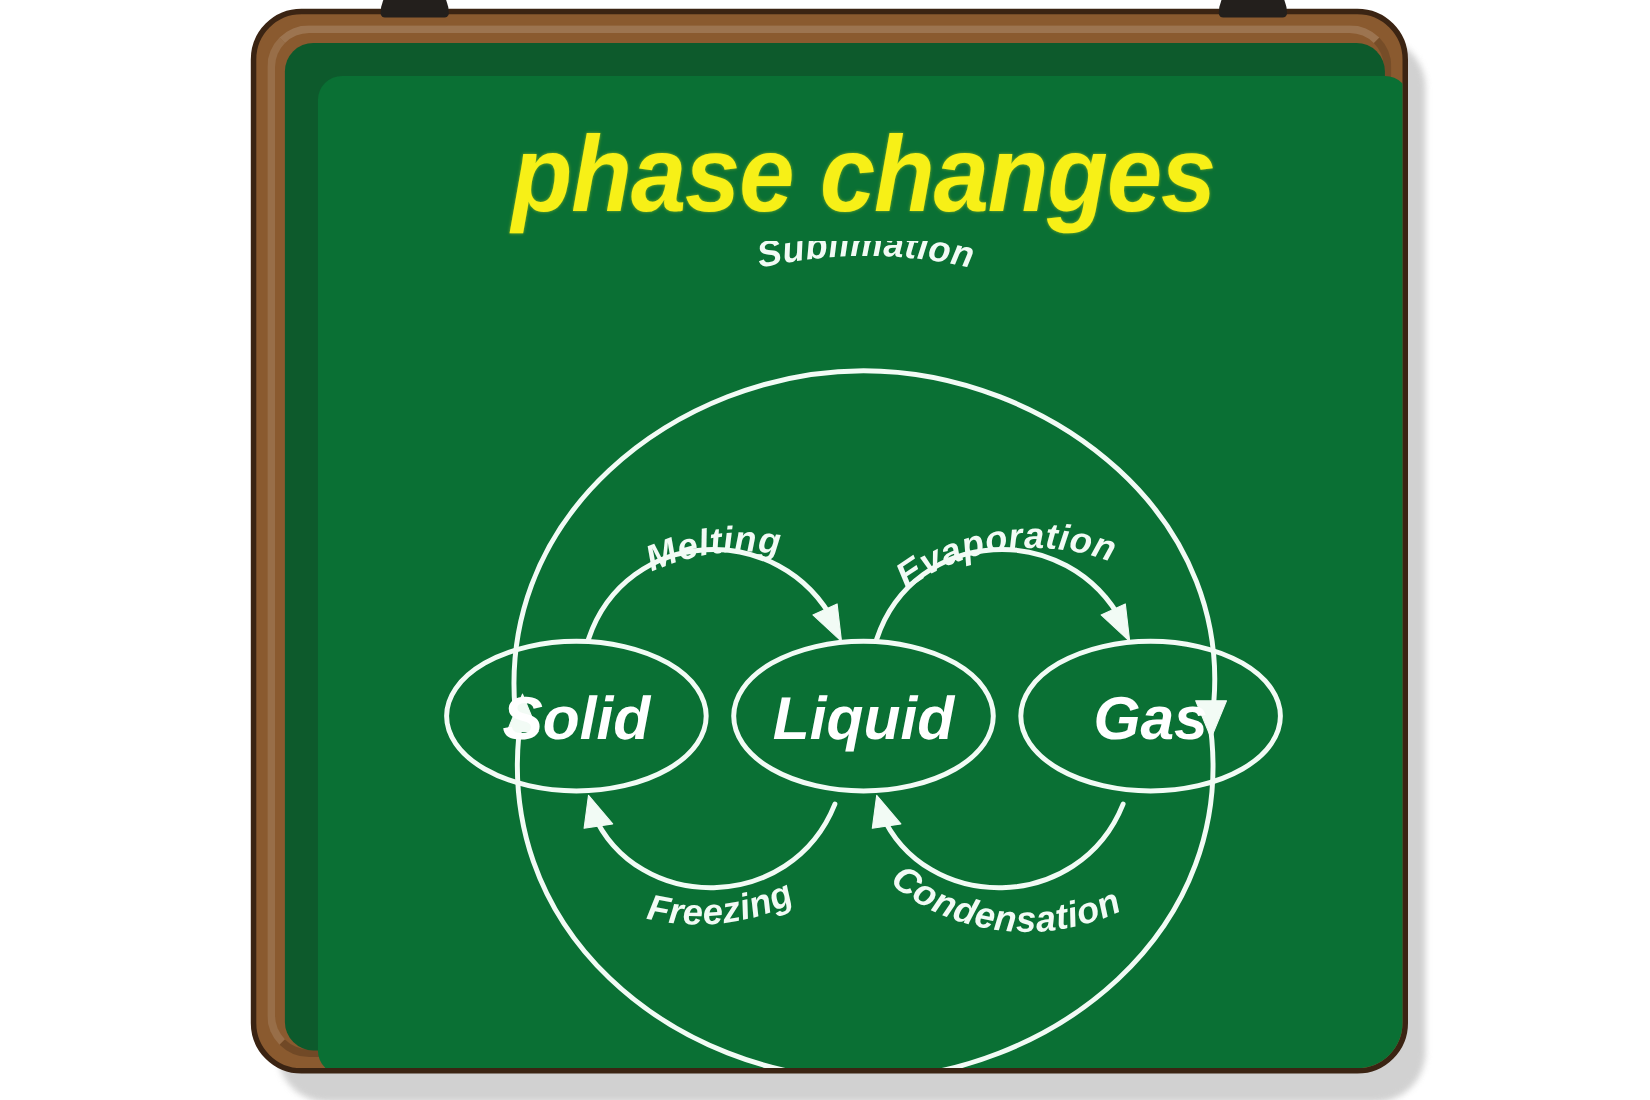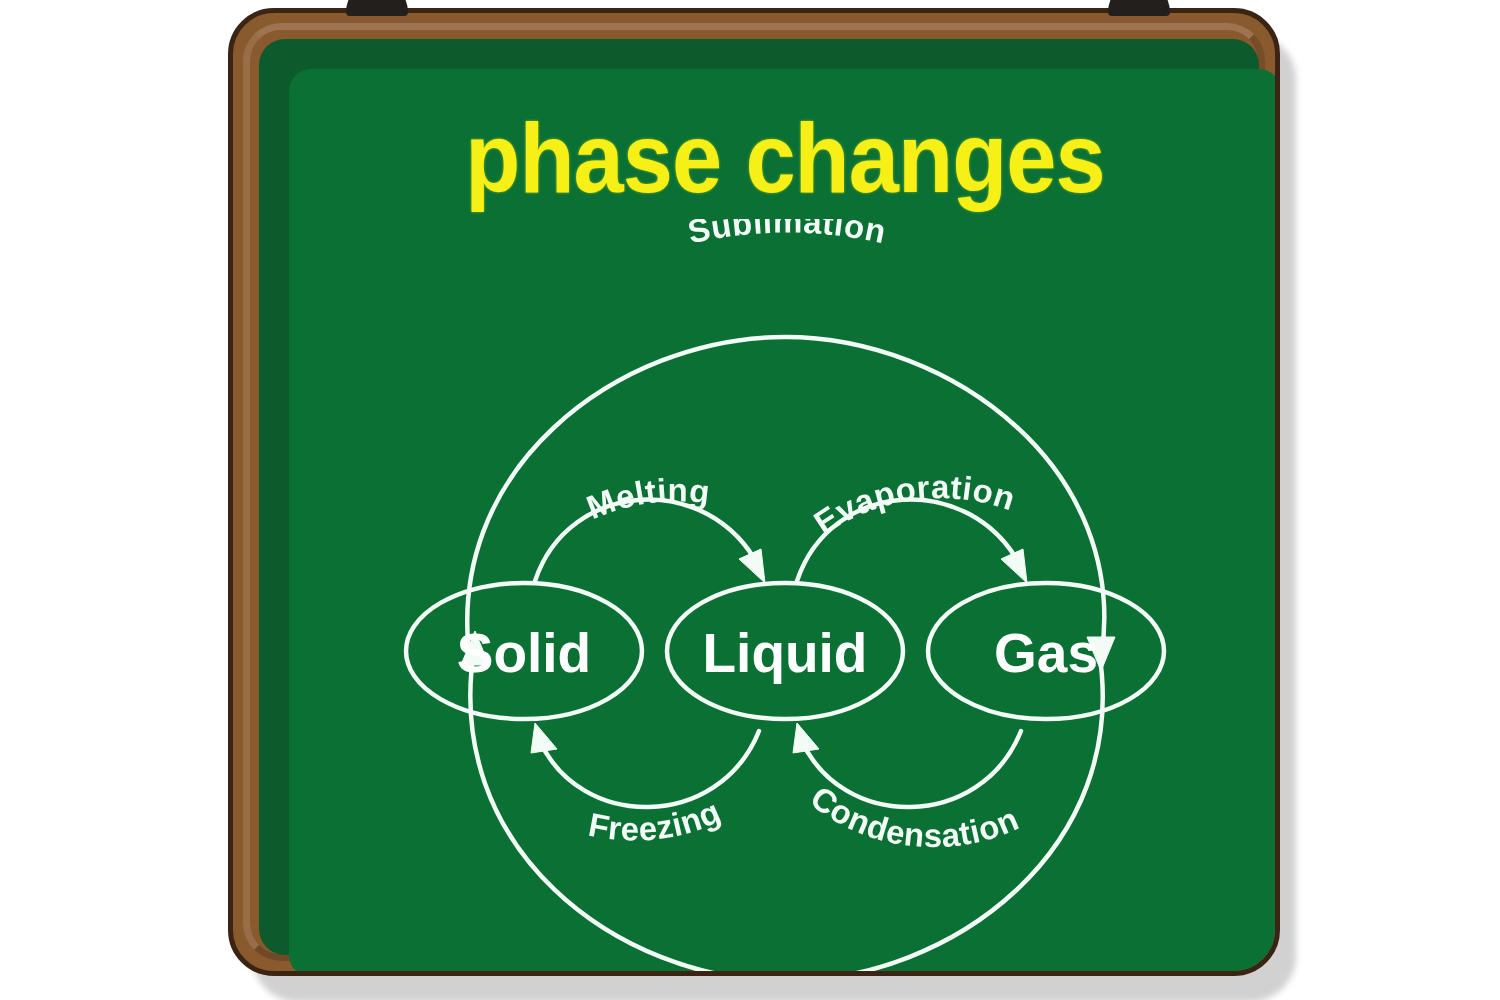--- a/index.html
+++ b/index.html
@@ -11,20 +11,21 @@
     width: 1500px;
     height: 1000px;
     overflow: hidden;
     font-family: "Liberation Sans", sans-serif;
   }
   .stage {
     position: relative;
     width: 1440px;
     height: 1000px;
     background: #ffffff;
+    font-style: italic;
   }
   .board-wrap {
     position: absolute;
     left: 228px;
     top: 8px;
     width: 1052px;
     height: 980px;
   }
   .hook {
     position: absolute;

